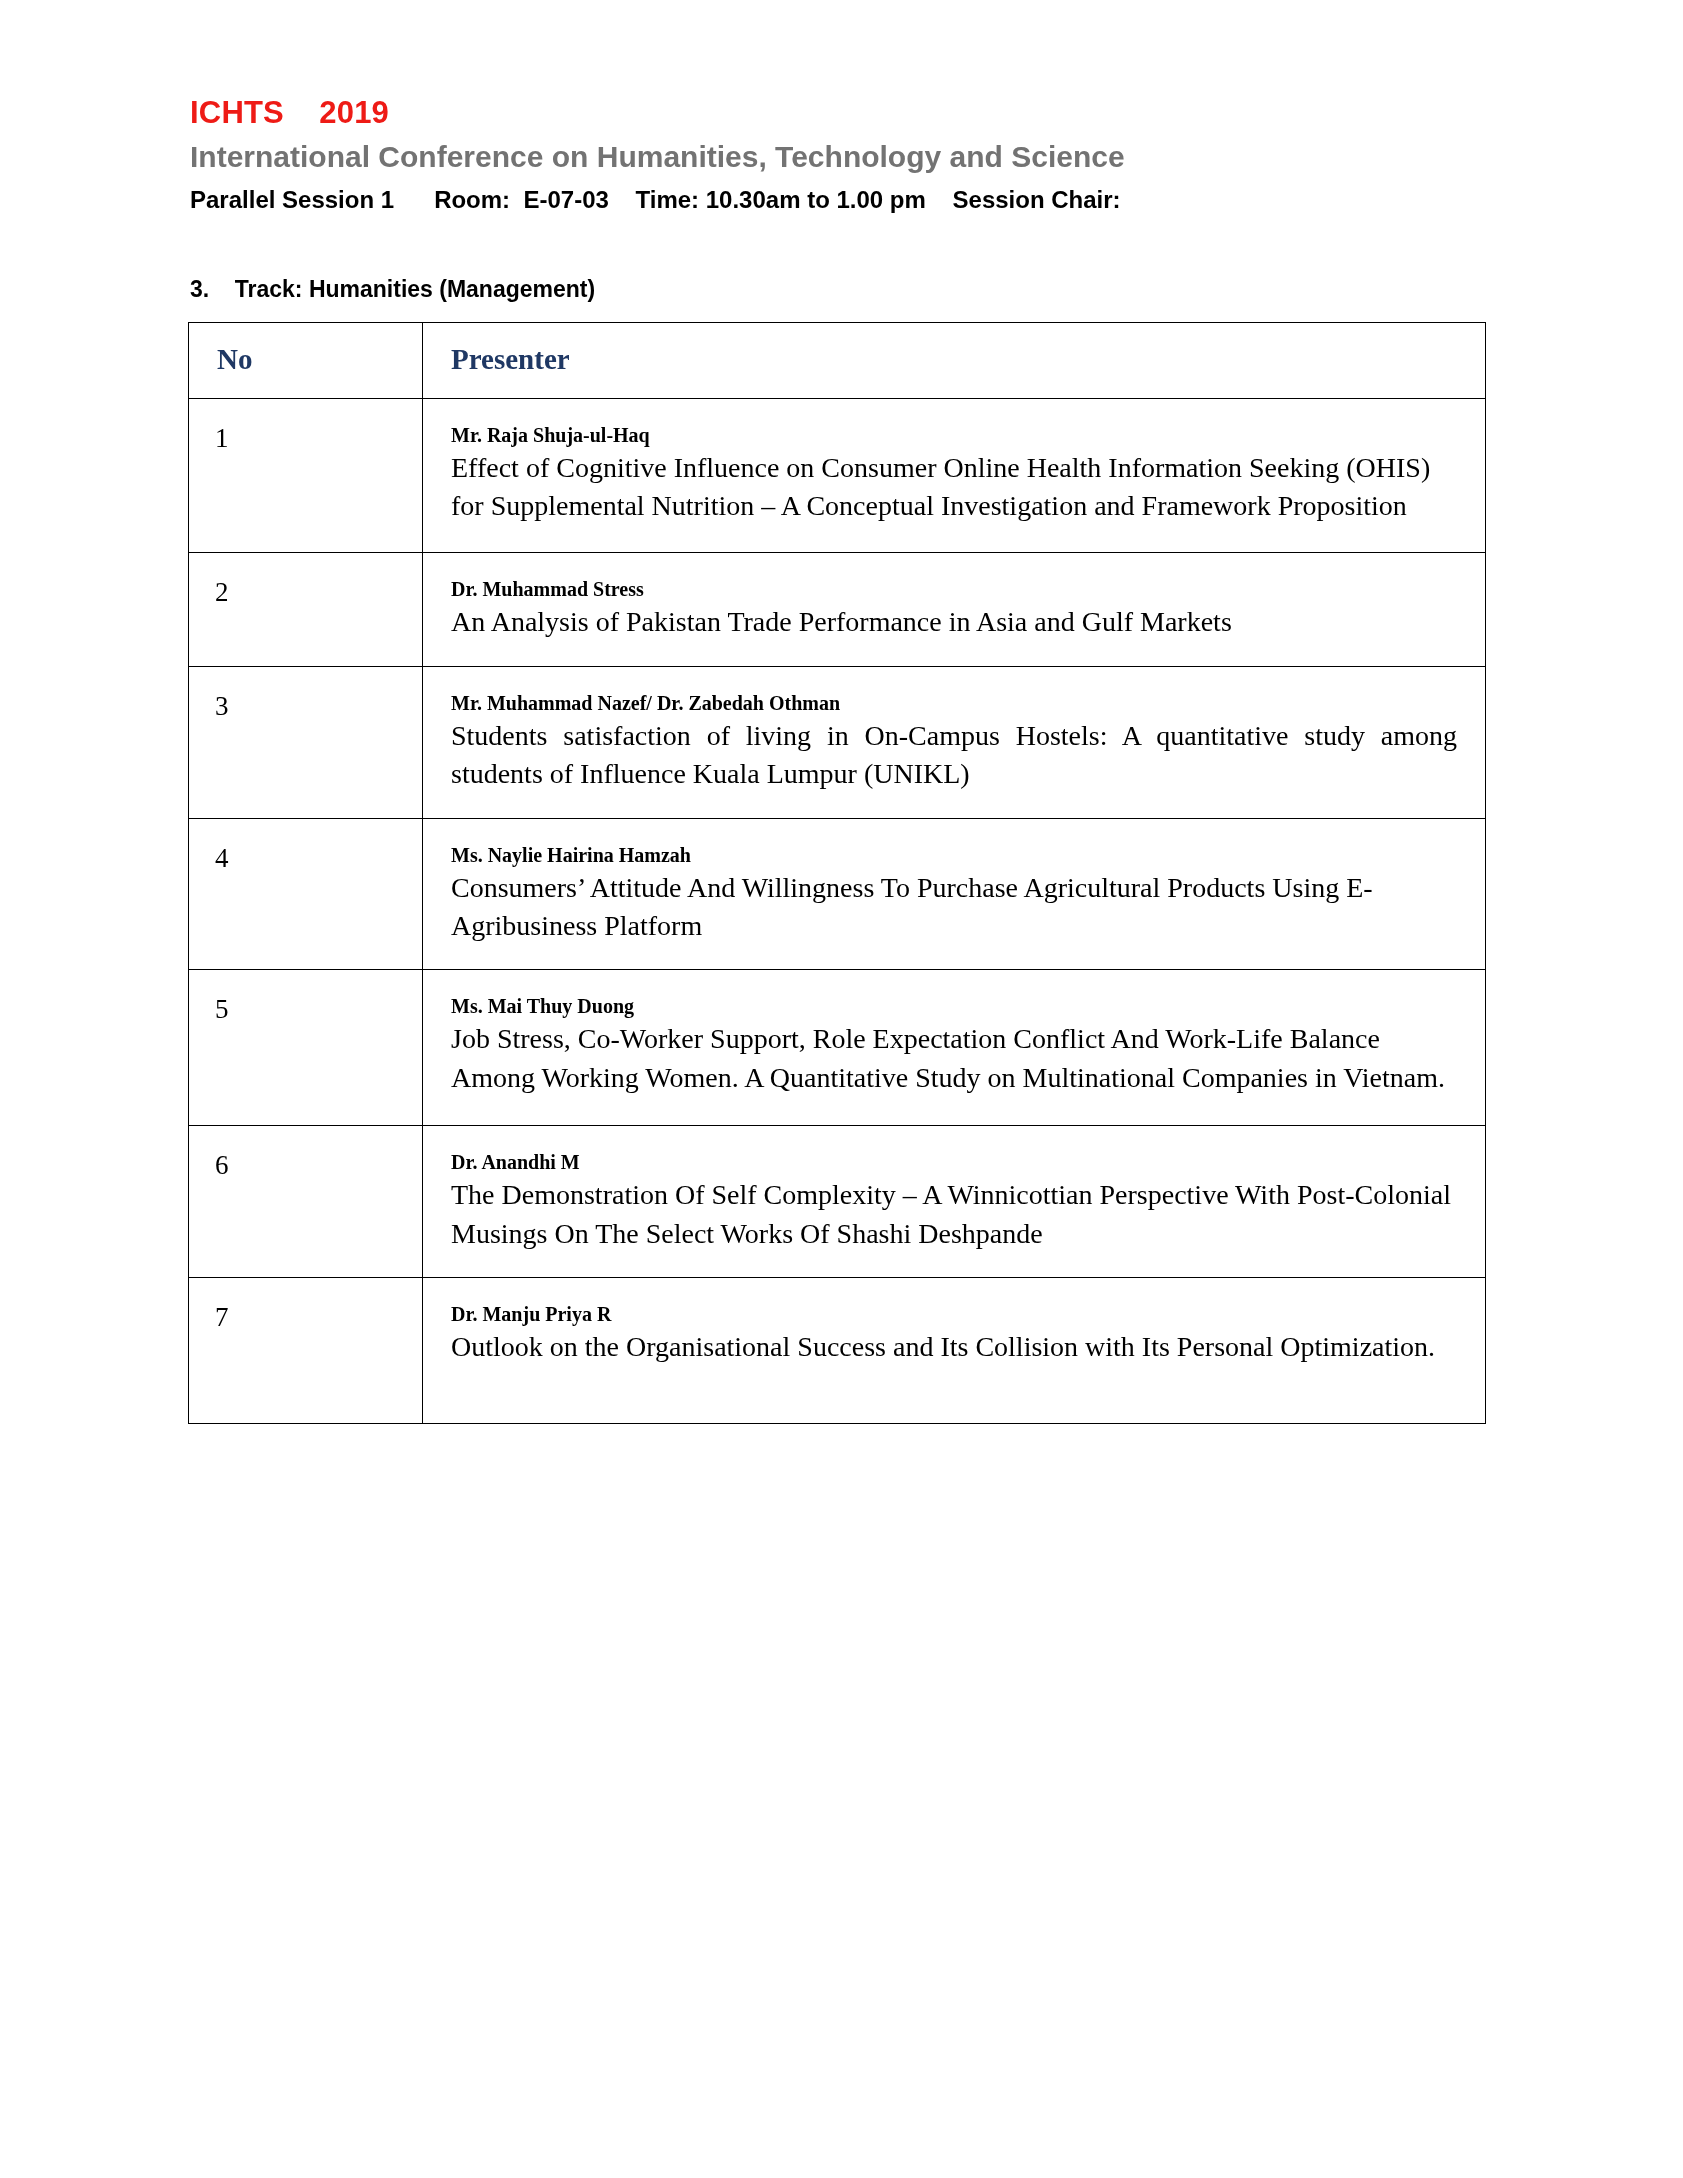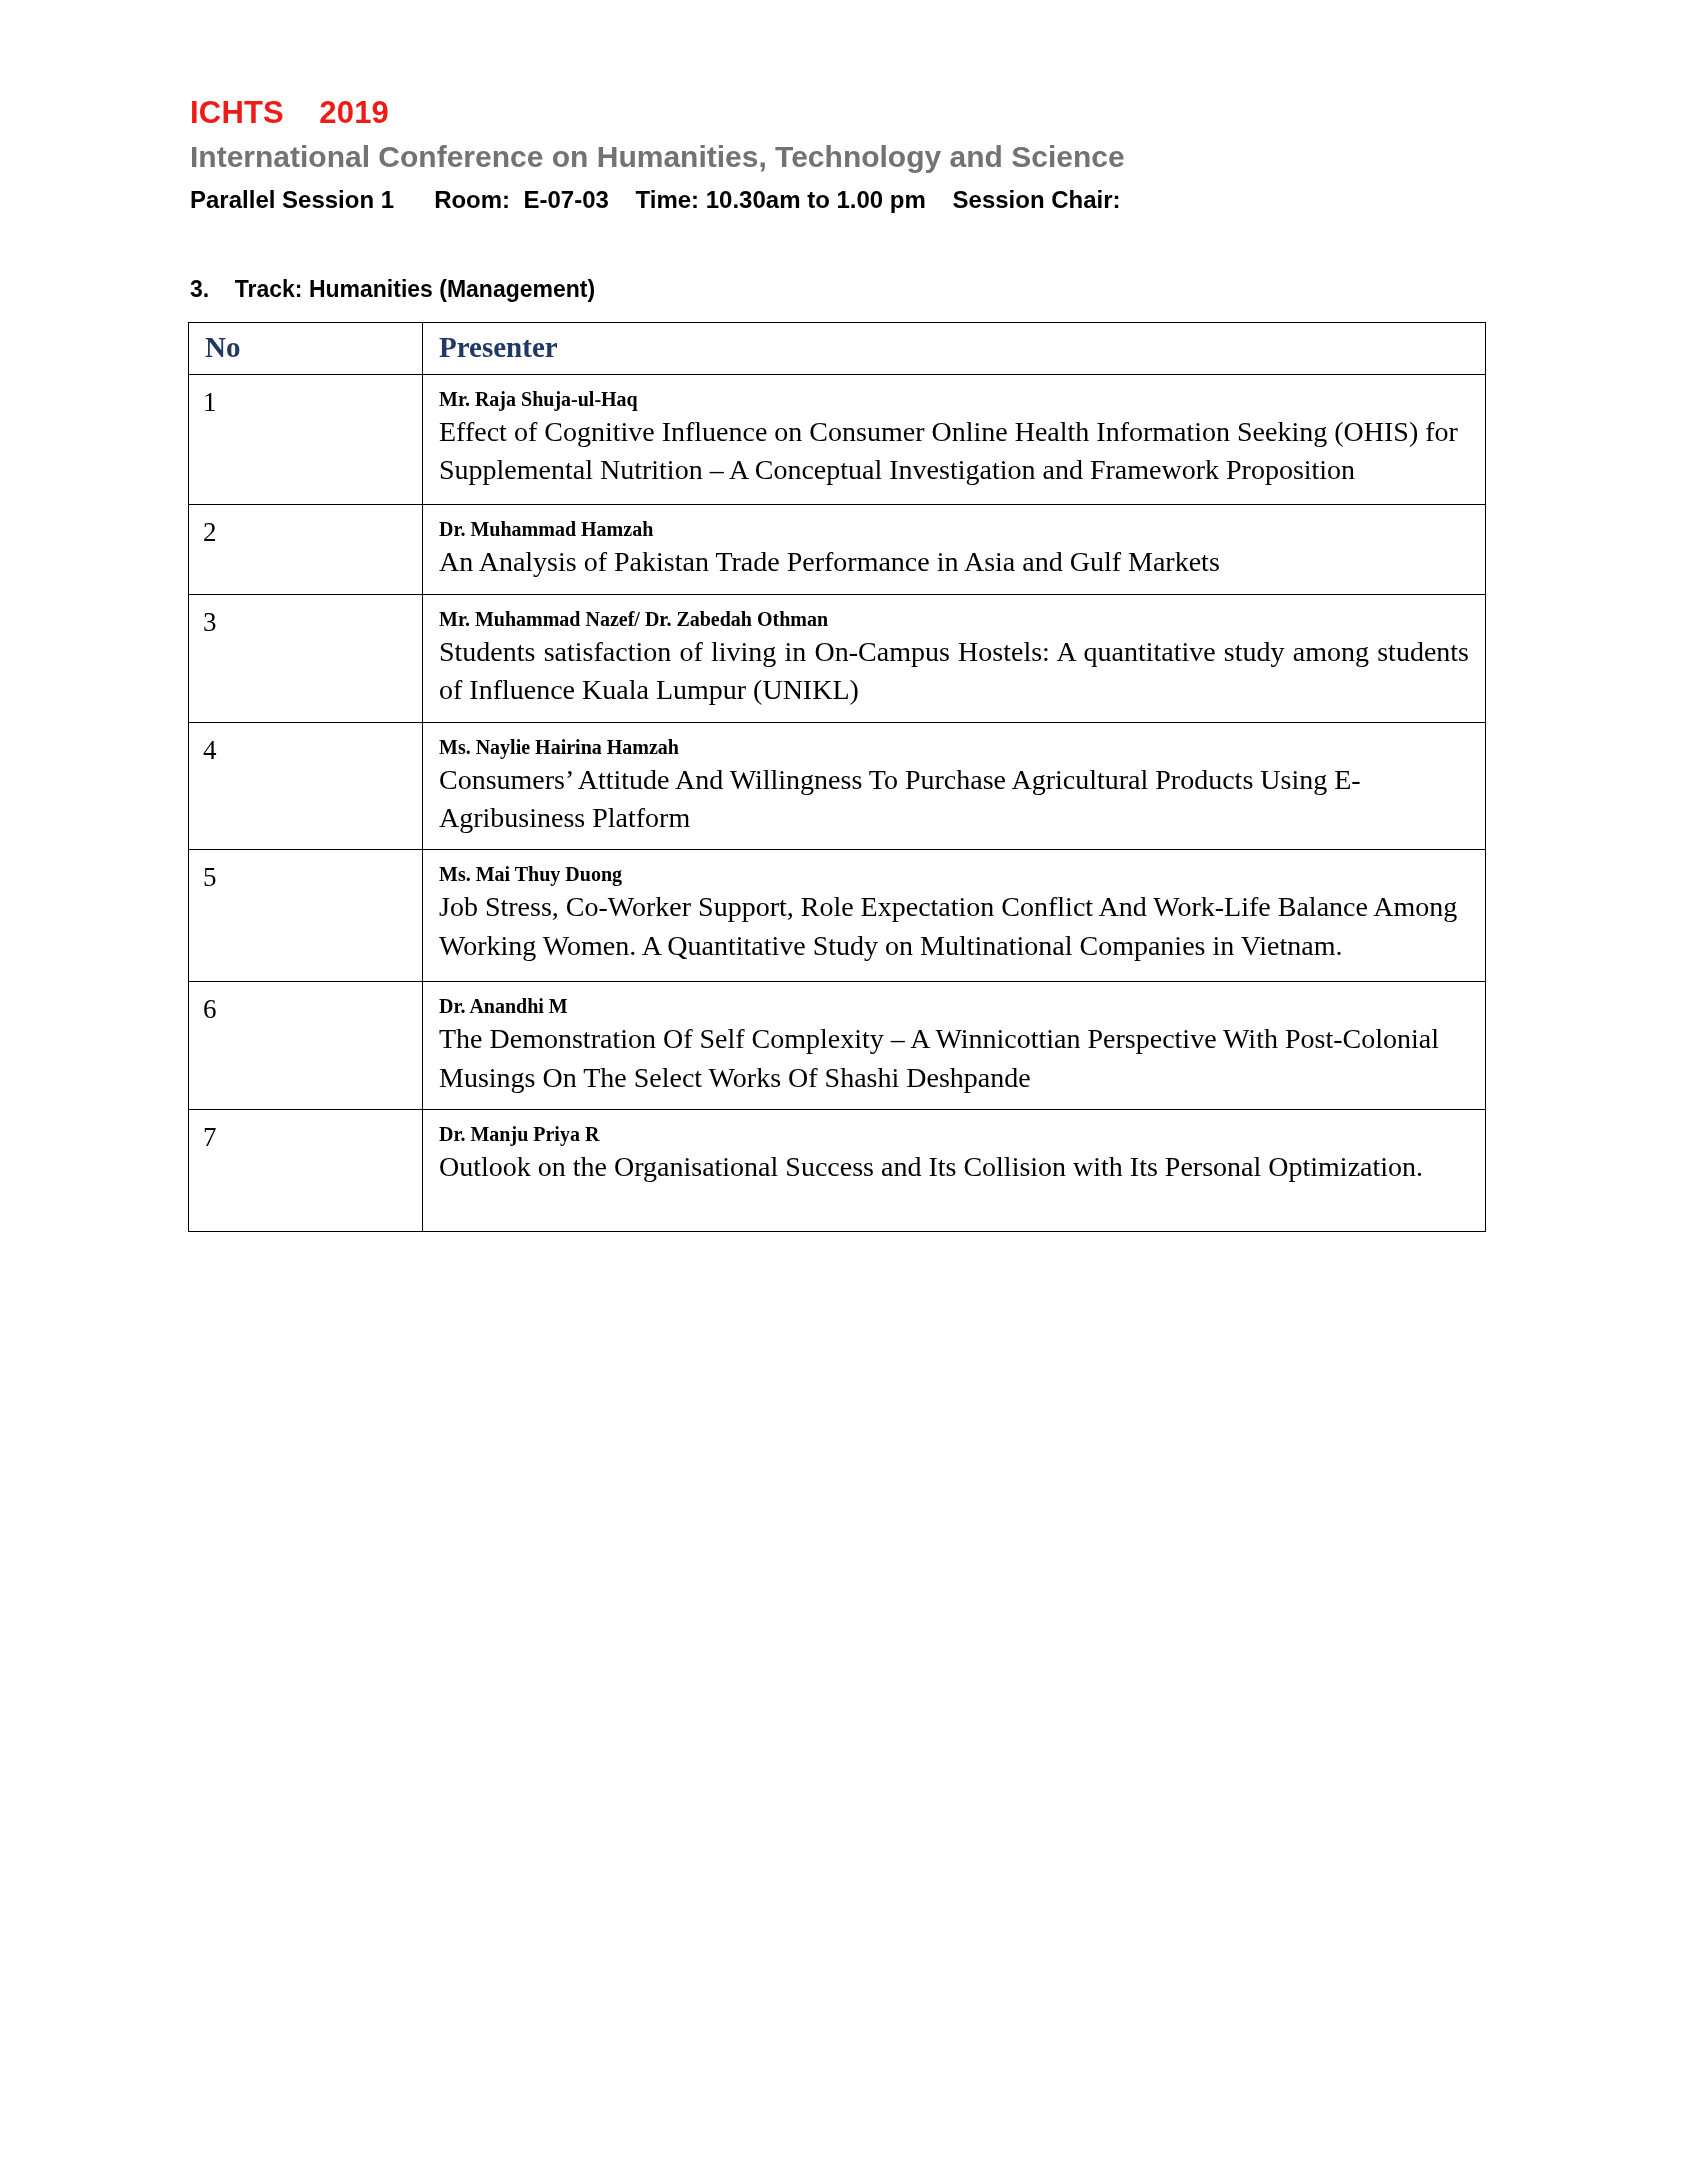--- a/index.html
+++ b/index.html
@@ -79,21 +79,21 @@
     top: 322px;
     width: 1297px;
     border-collapse: collapse;
     table-layout: fixed;
   }
 
   .program-table td,
   .program-table th {
     border: 1.5px solid #000000;
     vertical-align: top;
-    padding: 0;
+    padding: 12px;
     background: #ffffff;
   }
 
   .col-no   { width: 234px; }
   .col-pres { width: 1063px; }
 
   thead th {
     background: #d9d9d9;
     height: 51px;
   }
@@ -186,21 +186,21 @@
           </div>
         </td>
       </tr>
 
       <tr class="row-h2">
         <td>
           <div class="cell-no">2</div>
         </td>
         <td>
           <div class="cell-pres">
-            <div class="presenter-name">Dr. Muhammad Hamzah</div>
+            <div class="presenter-name">Dr. Muhammad Stress</div>
             <div class="presenter-paper">An Analysis of Pakistan Trade Performance in Asia and Gulf Markets</div>
           </div>
         </td>
       </tr>
 
       <tr class="row-h3">
         <td>
           <div class="cell-no">3</div>
         </td>
         <td>

